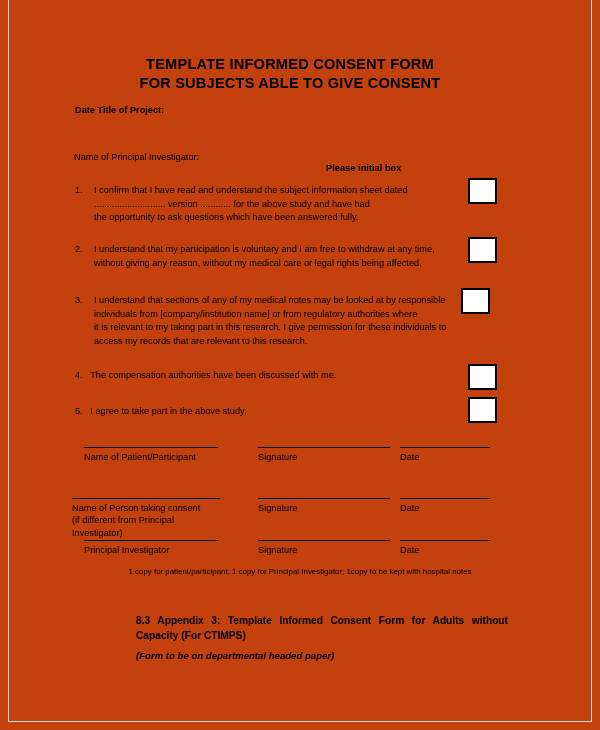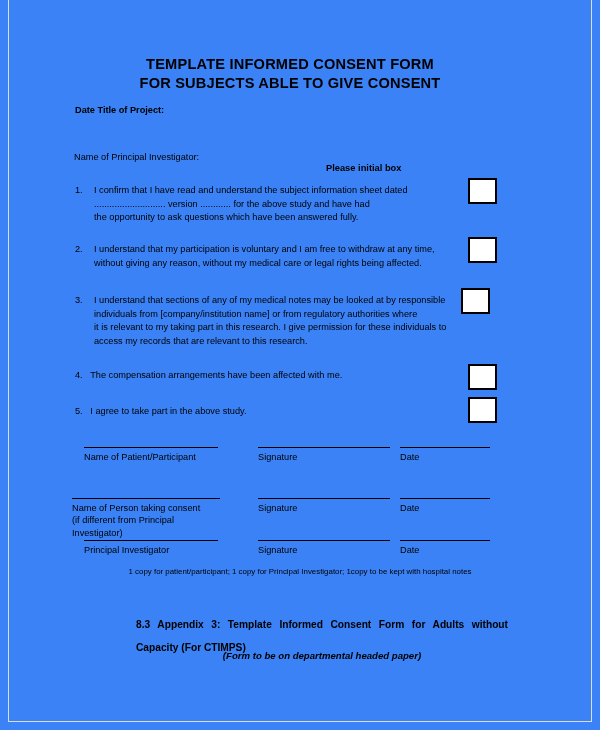--- a/index.html
+++ b/index.html
@@ -9,21 +9,21 @@
     background: #ffffff;
   }
   body {
     font-family: "Liberation Sans", sans-serif;
     color: #000000;
   }
   .page {
     position: relative;
     width: 600px;
     height: 730px;
-    background: #3b82f6;
+    background: #c2410c;
     box-sizing: border-box;
     overflow: hidden;
   }
   .page-border {
     position: absolute;
     left: 8px;
     top: 0px;
     width: 584px;
     height: 722px;
     border: 1px solid #dcdcdc;
@@ -154,29 +154,29 @@
   }
 
   
   .appendix-heading {
     position: absolute;
     left: 136px;
     top: 613px;
     width: 372px;
     font-size: 10.2px;
     font-weight: bold;
-    line-height: 23px;
+    line-height: 15px;
     text-align: justify;
   }
   .appendix-note {
     position: absolute;
     left: 136px;
     top: 650px;
     width: 372px;
-    text-align: center;
+    text-align: left;
     font-size: 9.6px;
     font-weight: bold;
     font-style: italic;
   }
 </style>
 </head>
 <body>
 
 <div class="page">
 
@@ -211,21 +211,21 @@
     <div class="item item-hang" id="item-3">
       <span class="num">3.</span>
       <span class="body" style="white-space: pre-line;">I understand that sections of any of my medical notes may be looked at by responsible
 individuals from [company/institution name] or from regulatory authorities where
 it is relevant to my taking part in this research.  I give permission for these individuals to
 access my records that are relevant to this research.</span>
     </div>
 
     <div class="item item-flat" id="item-4">
       <span>4.&nbsp;&nbsp;</span>
-      <span style="white-space: pre-line;">The compensation arrangements have been affected with me.</span>
+      <span style="white-space: pre-line;">The compensation authorities have been discussed with me.</span>
     </div>
 
     <div class="item item-flat" id="item-5">
       <span>5.&nbsp;&nbsp;</span>
       <span style="white-space: pre-line;">I agree to take part in the above study.</span>
     </div>
 
     <div class="checkbox" id="cb-1"></div>
     <div class="checkbox" id="cb-2"></div>
     <div class="checkbox" id="cb-3"></div>

